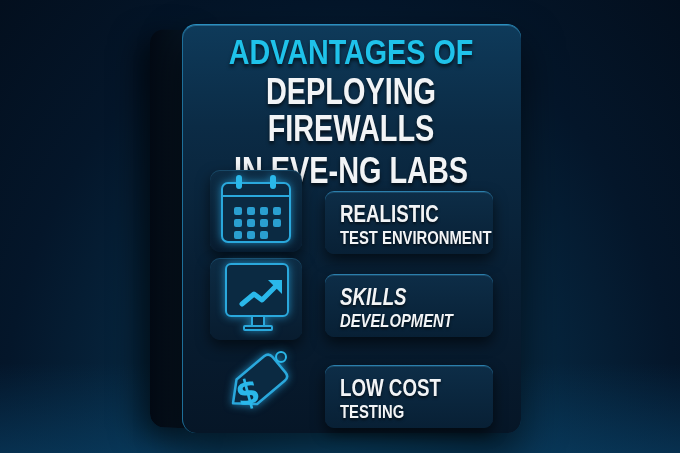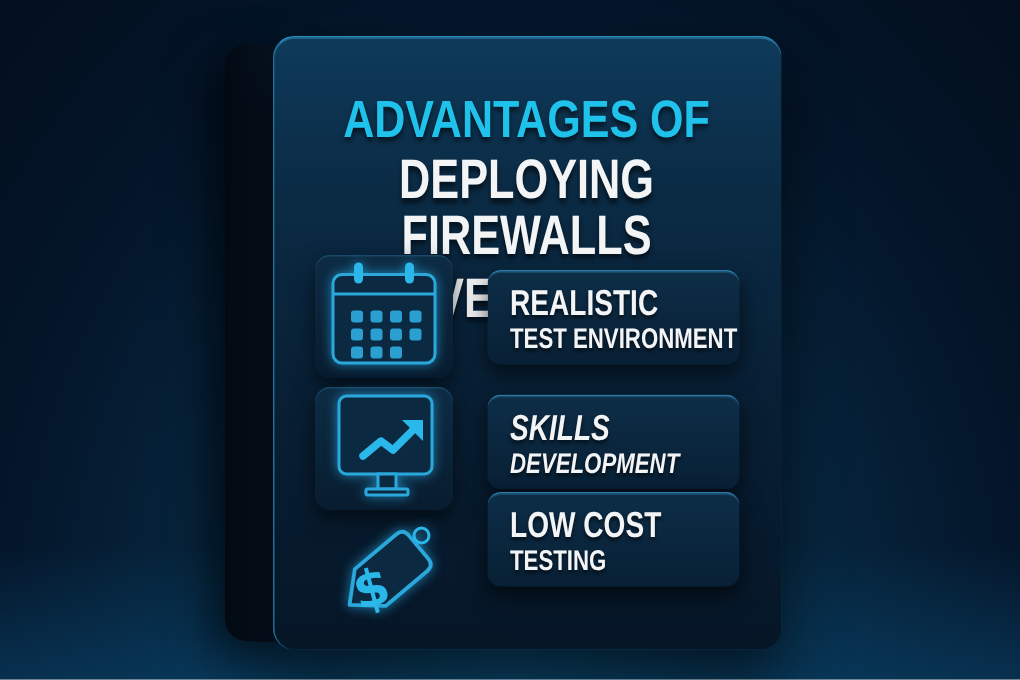--- a/index.html
+++ b/index.html
@@ -11,33 +11,33 @@
   .panel-side{position:absolute;left:150px;top:30px;width:50px;height:398px;
     background:linear-gradient(90deg,#030a14 0%,#06121f 60%,#0a1c2e 100%);
     border-radius:14px 0 0 14px;transform:skewY(2deg);box-shadow:-10px 10px 30px rgba(0,0,0,0.6);}
   .panel-front{position:absolute;left:182px;top:24px;width:338px;height:408px;
     border-radius:14px;
     background:linear-gradient(180deg,#0e3a5a 0%,#0b2b45 25%,#081f34 60%,#061627 100%);
     border-top:1px solid #2a8fbf;border-left:1px solid #1e6f99;
     box-shadow:0 20px 40px rgba(0,0,0,0.6), inset 0 1px 0 rgba(80,190,240,0.35);}
   .title{position:absolute;left:182px;width:338px;text-align:center;top:34px;
     font-family:"Liberation Sans", sans-serif;font-weight:bold;line-height:1;
-    text-shadow:0 3px 4px rgba(0,0,0,0.6);margin-top:28px;}
+    text-shadow:0 3px 4px rgba(0,0,0,0.6);}
   .t1{display:block;color:#1fc2ea;font-size:35px;letter-spacing:0px;transform:scaleX(0.82);}
   .t2{display:block;color:#f2f4f6;font-size:37px;margin-top:4px;transform:scaleX(0.78);}
   .t3{display:block;color:#f2f4f6;font-size:37px;margin-top:5px;transform:scaleX(0.78);}
   .icon-tile{position:absolute;left:210px;width:92px;height:82px;border-radius:10px;
     background:linear-gradient(180deg,#0d2c44 0%,#081c2f 100%);
     box-shadow:0 6px 14px rgba(0,0,0,0.55), inset 0 1px 0 rgba(60,160,210,0.25);}
   .icon-tile svg{position:absolute;left:0;top:0;width:92px;height:82px;
     filter:drop-shadow(0 0 4px rgba(40,170,230,0.7));}
   .card{position:absolute;left:325px;width:168px;height:62px;border-radius:9px;
     background:linear-gradient(180deg,#0d2d47 0%,#082035 100%);
     border-top:1px solid #2b7eab;
-    box-shadow:0 6px 14px rgba(0,0,0,0.6), inset 0 1px 0 rgba(80,180,230,0.2);}
+    box-shadow:0 6px 14px rgba(0,0,0,0.6), inset 0 1px 0 rgba(80,180,230,0.2);margin-top:11px;}
   .card .l1,.card .l2{position:absolute;left:15px;color:#f2f4f6;font-weight:bold;
     transform-origin:left center;text-shadow:0 2px 3px rgba(0,0,0,0.6);white-space:nowrap;}
   .card .l1{top:8px;font-size:24px;transform:scaleX(0.78);}
   .card .l2{top:35px;font-size:19px;transform:scaleX(0.78);}
 </style>
 </head>
 <body>
 
 <div class="floor"></div>
 <div class="panel-side"></div>
@@ -91,16 +91,16 @@
 
 <div class="icon-tile" style="top:340px;background:none;box-shadow:none;">
   <svg viewBox="0 0 92 82">
     <g transform="rotate(-40 46 44)">
       <path d="M22 28 L58 28 L76 44 L58 60 L22 60 Q16 60 16 54 L16 34 Q16 28 22 28 Z" fill="#0b2a42" stroke="#2aa8dc" stroke-width="2.5" stroke-linejoin="round" transform="rotate(180 46 44)"></path>
     </g>
     <circle cx="71" cy="17" r="5" fill="none" stroke="#2ab8ea" stroke-width="2"></circle>
     <text x="38" y="64" font-family="DejaVu Sans, sans-serif" font-size="34" font-weight="bold" fill="#2ab8ea" text-anchor="middle" transform="rotate(-15 38 54)">$</text>
   </svg>
 </div>
-<div class="card" style="top:328px;">
+<div class="card" style="top:354px;">
   <span class="l1">LOW COST</span>
   <span class="l2">TESTING</span>
 </div>
 
 </body></html>

